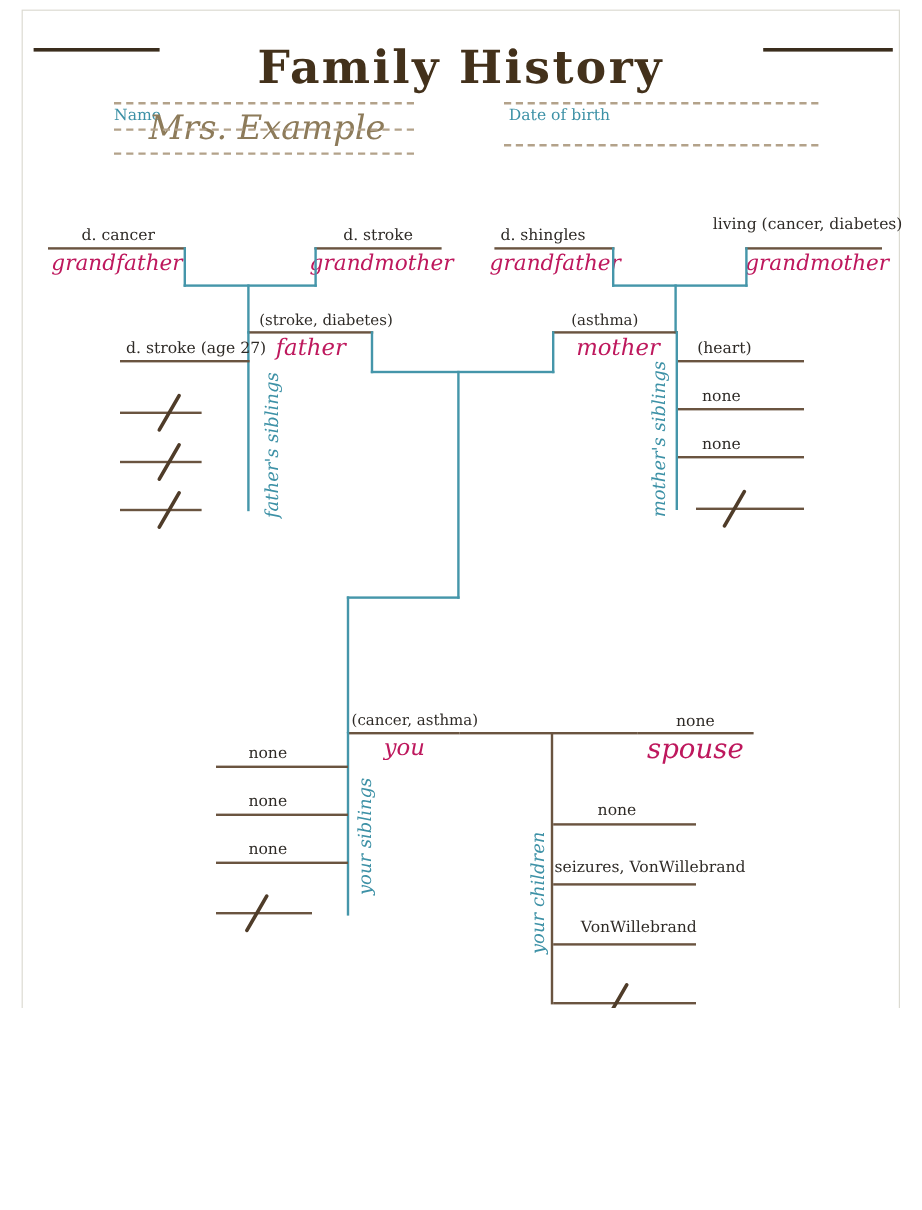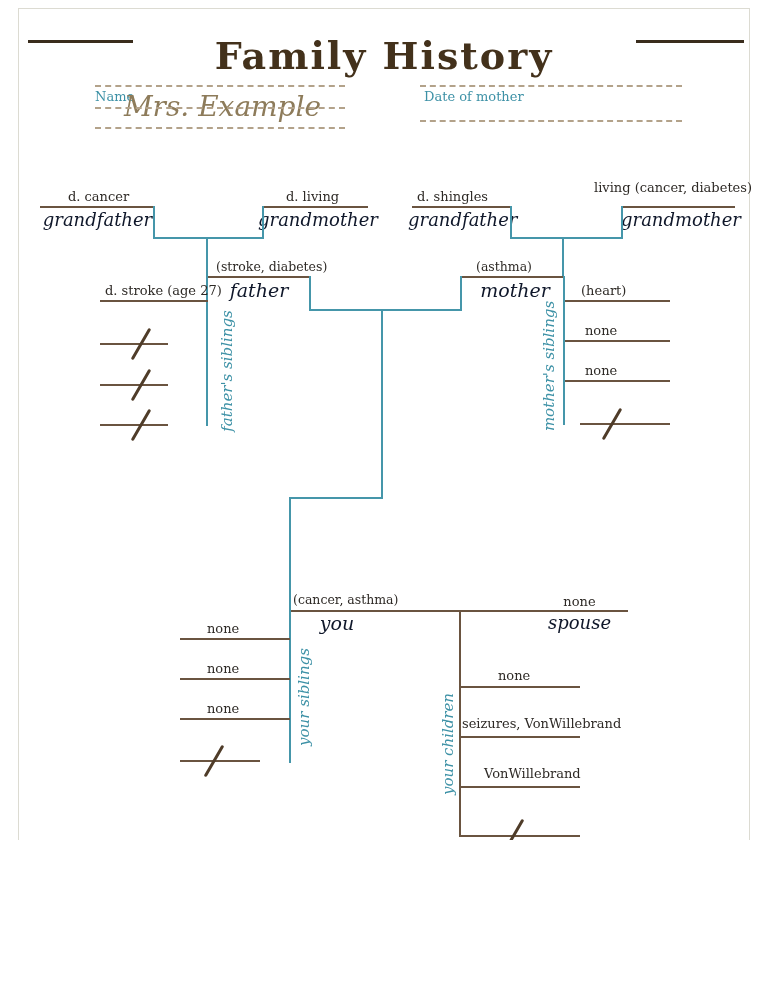--- a/index.html
+++ b/index.html
@@ -1,19 +1,19 @@
 <!DOCTYPE html>
 <html><head>
 <meta charset="utf-8">
 <style>
   html,body{margin:0;padding:0;background:#ffffff;}
   .page{position:relative;width:768px;height:840px;background:#ffffff;font-family:"DejaVu Serif",serif;overflow:hidden;}
   .abs{position:absolute;}
   .txt{position:absolute;font-size:13px;color:#2e2a26;white-space:nowrap;}
-  .script{position:absolute;font-style:italic;color:#0f172a;white-space:nowrap;}
+  .script{position:absolute;font-style:italic;color:#be185d;white-space:nowrap;}
   .hline{position:absolute;height:2px;background:#6a5440;}
   .vline{position:absolute;width:2px;background:#6a5440;}
   .teal-line{background:#4596aa;}
   .dashed{position:absolute;height:0;border-top:2px dashed #b3a28a;}
   .slash{position:absolute;width:36px;height:3px;background:#4f3c29;border-radius:2px;transform:translate(-50%,-50%) rotate(-60deg);}
   .rot{position:absolute;transform:translate(-50%,-50%) rotate(-90deg);white-space:nowrap;font-style:italic;color:#3d91a6;font-size:15px;}
   .center{text-align:center;}
   .title{position:absolute;left:0;top:33px;width:768px;text-align:center;font-weight:bold;font-size:38px;color:#43311b;letter-spacing:2px;}
   .flabel{position:absolute;font-size:13px;color:#3d91a6;}
   .bigscript{position:absolute;font-style:italic;font-size:28px;color:#8d7b5a;white-space:nowrap;}
@@ -29,28 +29,28 @@
   <div class="hline" style="left:636px;top:40px;width:108px;height:3px;background:#3a2d1d;"></div>
   <div class="title">Family History</div>
 
   <div class="dashed" style="left:95px;top:85px;width:250px;"></div>
   <div class="flabel" style="left:95px;top:89px;">Name</div>
   <div class="bigscript center" style="left:105px;top:90px;width:235px;">Mrs. Example</div>
   <div class="dashed" style="left:95px;top:107px;width:250px;"></div>
   <div class="dashed" style="left:95px;top:127px;width:250px;"></div>
 
   <div class="dashed" style="left:420px;top:85px;width:262px;"></div>
-  <div class="flabel" style="left:424px;top:89px;">Date of mother</div>
+  <div class="flabel" style="left:424px;top:89px;">Date of birth</div>
   <div class="dashed" style="left:420px;top:120px;width:262px;"></div>
 
   <div class="txt" style="left:68px;top:189px;">d. cancer</div>
   <div class="hline" style="left:40px;top:206px;width:115px;"></div>
   <div class="script center" style="left:40px;top:209px;width:115px;font-size:18px;">grandfather</div>
 
-  <div class="txt" style="left:286px;top:189px;">d. living</div>
+  <div class="txt" style="left:286px;top:189px;">d. stroke</div>
   <div class="hline" style="left:262px;top:206px;width:106px;"></div>
   <div class="script center" style="left:258px;top:209px;width:112px;font-size:18px;">grandmother</div>
 
   <div class="vline teal-line" style="left:153px;top:206px;height:33px;"></div>
   <div class="vline teal-line" style="left:262px;top:206px;height:33px;"></div>
   <div class="hline teal-line" style="left:153px;top:237px;width:111px;"></div>
   <div class="vline teal-line" style="left:206px;top:237px;height:41px;"></div>
 
   <div class="txt" style="left:417px;top:189px;">d. shingles</div>
   <div class="hline" style="left:412px;top:206px;width:100px;"></div>
@@ -103,21 +103,21 @@
   <div class="vline teal-line" style="left:289px;top:497px;height:114px;"></div>
 
   <div class="txt" style="left:293px;top:592px;font-size:12.5px;">(cancer, asthma)</div>
   <div class="hline" style="left:290px;top:610px;width:93px;"></div>
   <div class="script center" style="left:305px;top:612px;width:64px;font-size:19px;">you</div>
 
   <div class="hline" style="left:383px;top:610px;width:148px;"></div>
 
   <div class="txt center" style="left:531px;top:594px;width:97px;">none</div>
   <div class="hline" style="left:531px;top:610px;width:97px;"></div>
-  <div class="script center" style="left:531px;top:612px;width:97px;font-size:18px;">spouse</div>
+  <div class="script center" style="left:531px;top:612px;width:97px;font-size:23px;">spouse</div>
 
   <div class="vline teal-line" style="left:289px;top:610px;height:153px;"></div>
   <div class="txt" style="left:207px;top:621px;">none</div>
   <div class="hline" style="left:180px;top:638px;width:110px;"></div>
   <div class="txt" style="left:207px;top:661px;">none</div>
   <div class="hline" style="left:180px;top:678px;width:110px;"></div>
   <div class="txt" style="left:207px;top:701px;">none</div>
   <div class="hline" style="left:180px;top:718px;width:110px;"></div>
   <div class="hline" style="left:180px;top:760px;width:80px;"></div>
   <div class="slash" style="left:214px;top:761px;"></div>

